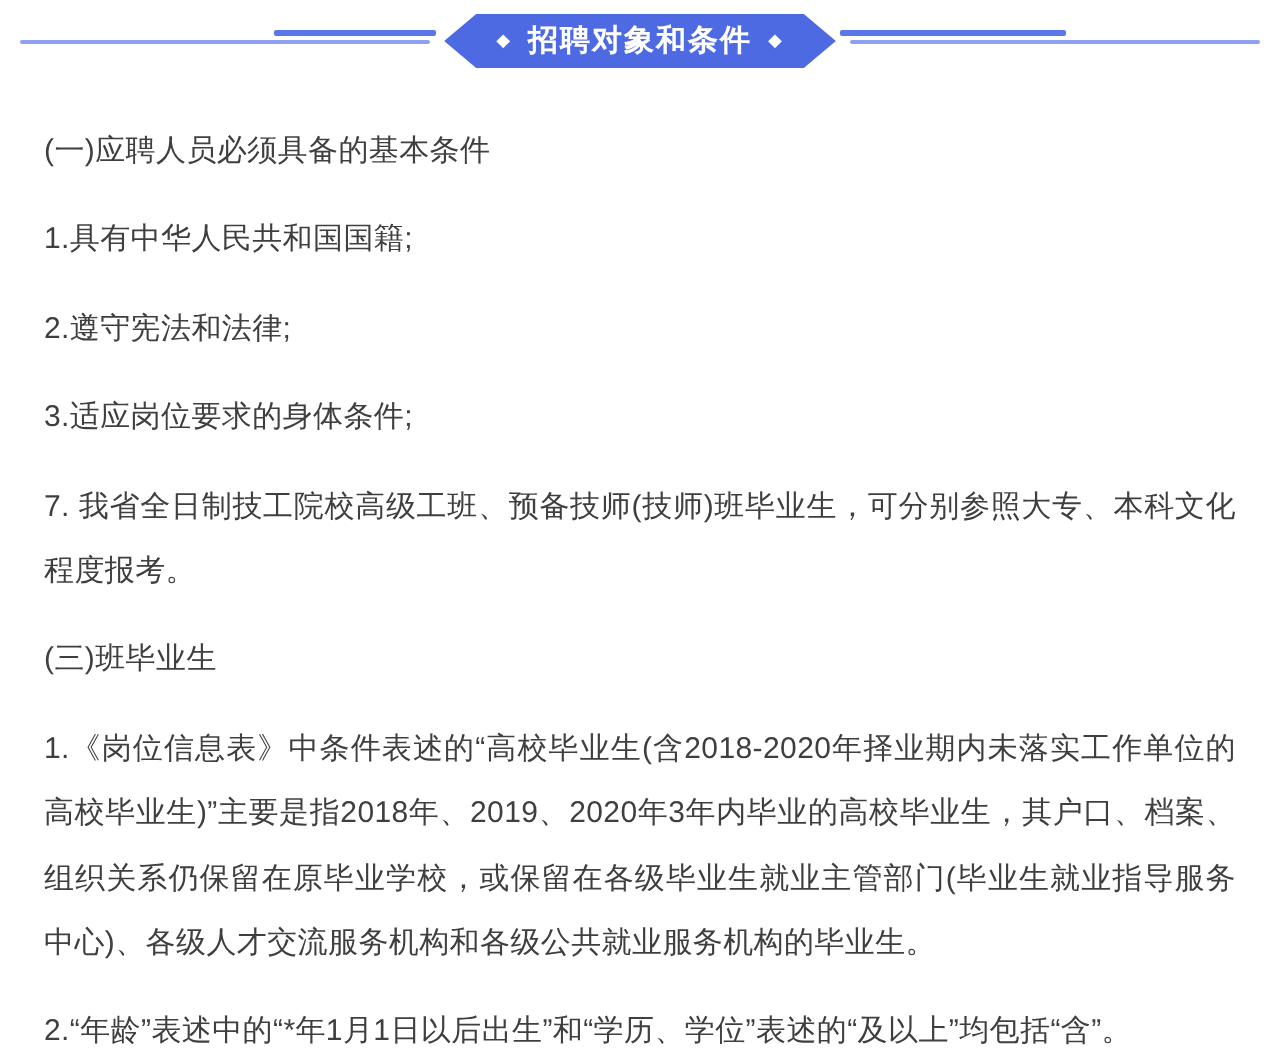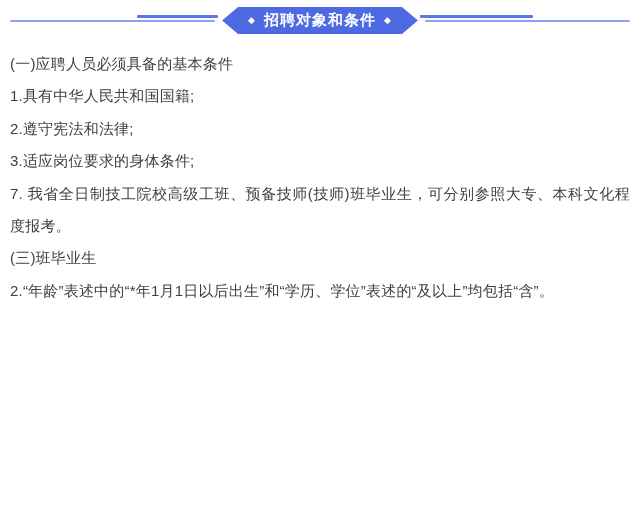--- a/index.html
+++ b/index.html
@@ -26,21 +26,21 @@
   .decor-line{position:absolute;border-radius:1px;}
   .decor-thin{height:2px;top:20px;background:#8ea0f0;}
   .decor-thick{height:3px;top:15px;background:#5b76e8;}
   .decor-thin.left{left:10px;width:205px;}
   .decor-thick.left{left:137px;width:81px;}
   .decor-thin.right{left:425px;width:205px;}
   .decor-thick.right{left:420px;width:113px;}
   
   .content{padding:6px 10px 0 10px;}
   .content p{
-    margin:0;
+    margin:12px;
     font-size:15px;
     line-height:32.4px;
     color:#3f3f3f;
     text-align:justify;
     letter-spacing:0.2px;
   }
 </style>
 </head>
 <body>
 
@@ -58,16 +58,17 @@
     <span class="decor-line decor-thin right"></span>
   </div>
 
   <div class="content">
     <p>(一)应聘人员必须具备的基本条件</p>
     <p>1.具有中华人民共和国国籍;</p>
     <p>2.遵守宪法和法律;</p>
     <p>3.适应岗位要求的身体条件;</p>
     <p>7. 我省全日制技工院校高级工班、预备技师(技师)班毕业生，可分别参照大专、本科文化程度报考。</p>
     <p>(三)班毕业生</p>
+    <p>1.《岗位信息表》中条件表述的“高校毕业生(含2018-2020年择业期内未落实工作单位的高校毕业生)”主要是指2018年、2019、2020年3年内毕业的高校毕业生，其户口、档案、组织关系仍保留在原毕业学校，或保留在各级毕业生就业主管部门(毕业生就业指导服务中心)、各级人才交流服务机构和各级公共就业服务机构的毕业生。</p>
     <p>2.“年龄”表述中的“*年1月1日以后出生”和“学历、学位”表述的“及以上”均包括“含”。</p>
   </div>
 
 </div>
 
 </body></html>

